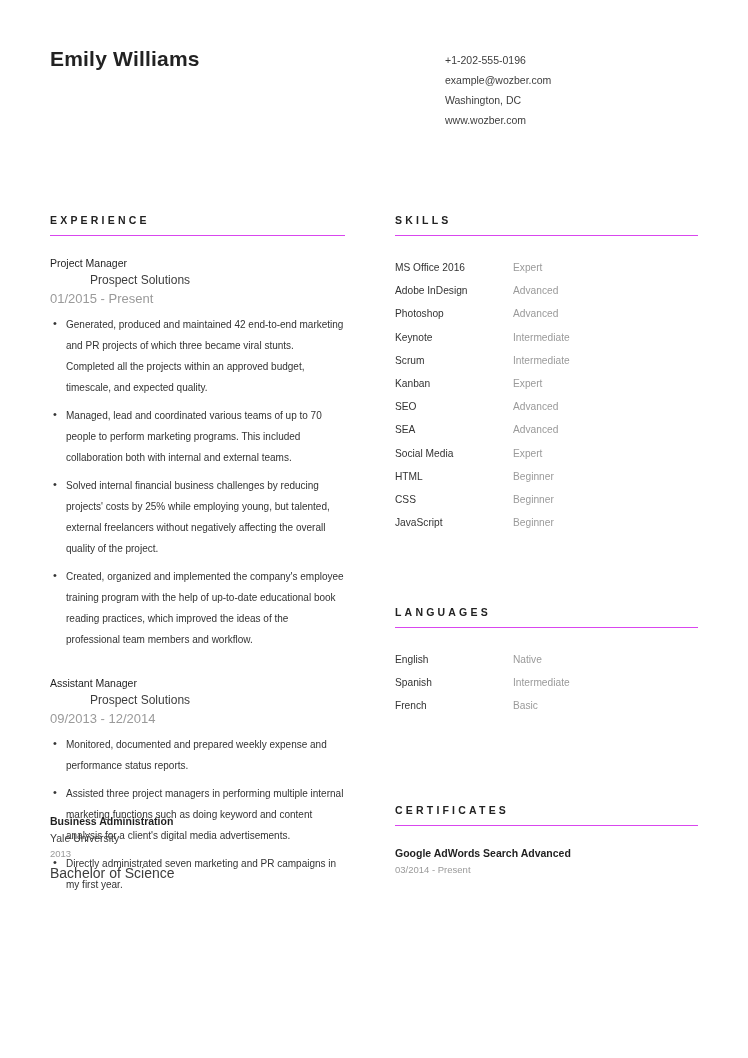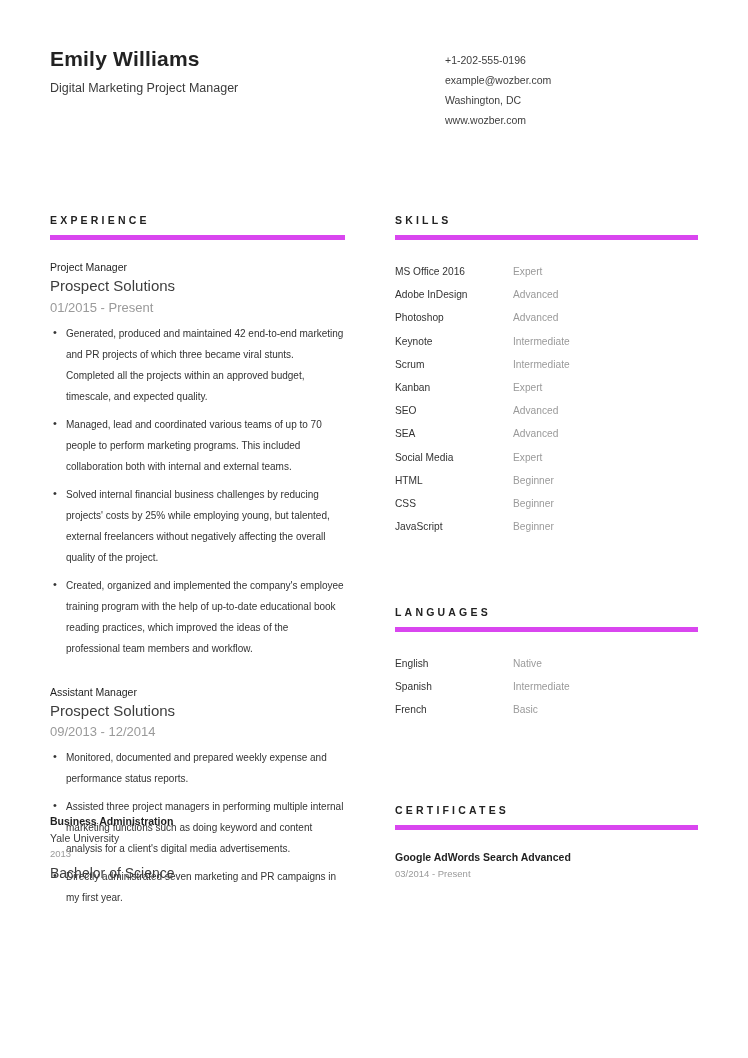--- a/index.html
+++ b/index.html
@@ -72,40 +72,41 @@
   .col-right {
     flex: 1;
   }
   .section-title {
     font-size: 10.5px;
     font-weight: bold;
     letter-spacing: 3.2px;
     color: #222222;
     text-transform: uppercase;
     padding-bottom: 9px;
-    border-bottom: 5px solid #d946ef;
+    border-bottom: 1px solid #d946ef;
     margin-bottom: 20px;
   }
   .section {
     margin-bottom: 30px;
   }
   
   .job {
     margin-bottom: 18px;
   }
   .job-title {
     font-size: 10.5px;
     font-weight: normal;
     color: #1f1f1f;
     line-height: 1.45;
   }
   .job-company {
-    font-size: 15px;
+    font-size: 12px;
     color: #3d3d3d;
     line-height: 1.5;
+    margin-left: 40px;
   }
   .job-dates {
     font-size: 13px;
     color: #9a9a9a;
     line-height: 1.6;
     margin-bottom: 4px;
   }
   ul.bullets {
     margin: 0;
     padding-left: 14px;
@@ -194,21 +195,20 @@
   .col-right-inner { position: relative; }
 </style>
 </head>
 <body>
 
 <div class="page">
 
   <div class="header">
     <div class="header-left">
       <div class="name">Emily Williams</div>
-      <div class="role">Digital Marketing Project Manager</div>
     </div>
     <div class="header-right">
       <div class="contact-line">+1-202-555-0196</div>
       <div class="contact-line">example@wozber.com</div>
       <div class="contact-line">Washington, DC</div>
       <div class="contact-line">www.wozber.com</div>
     </div>
   </div>
 
   <div class="columns">

